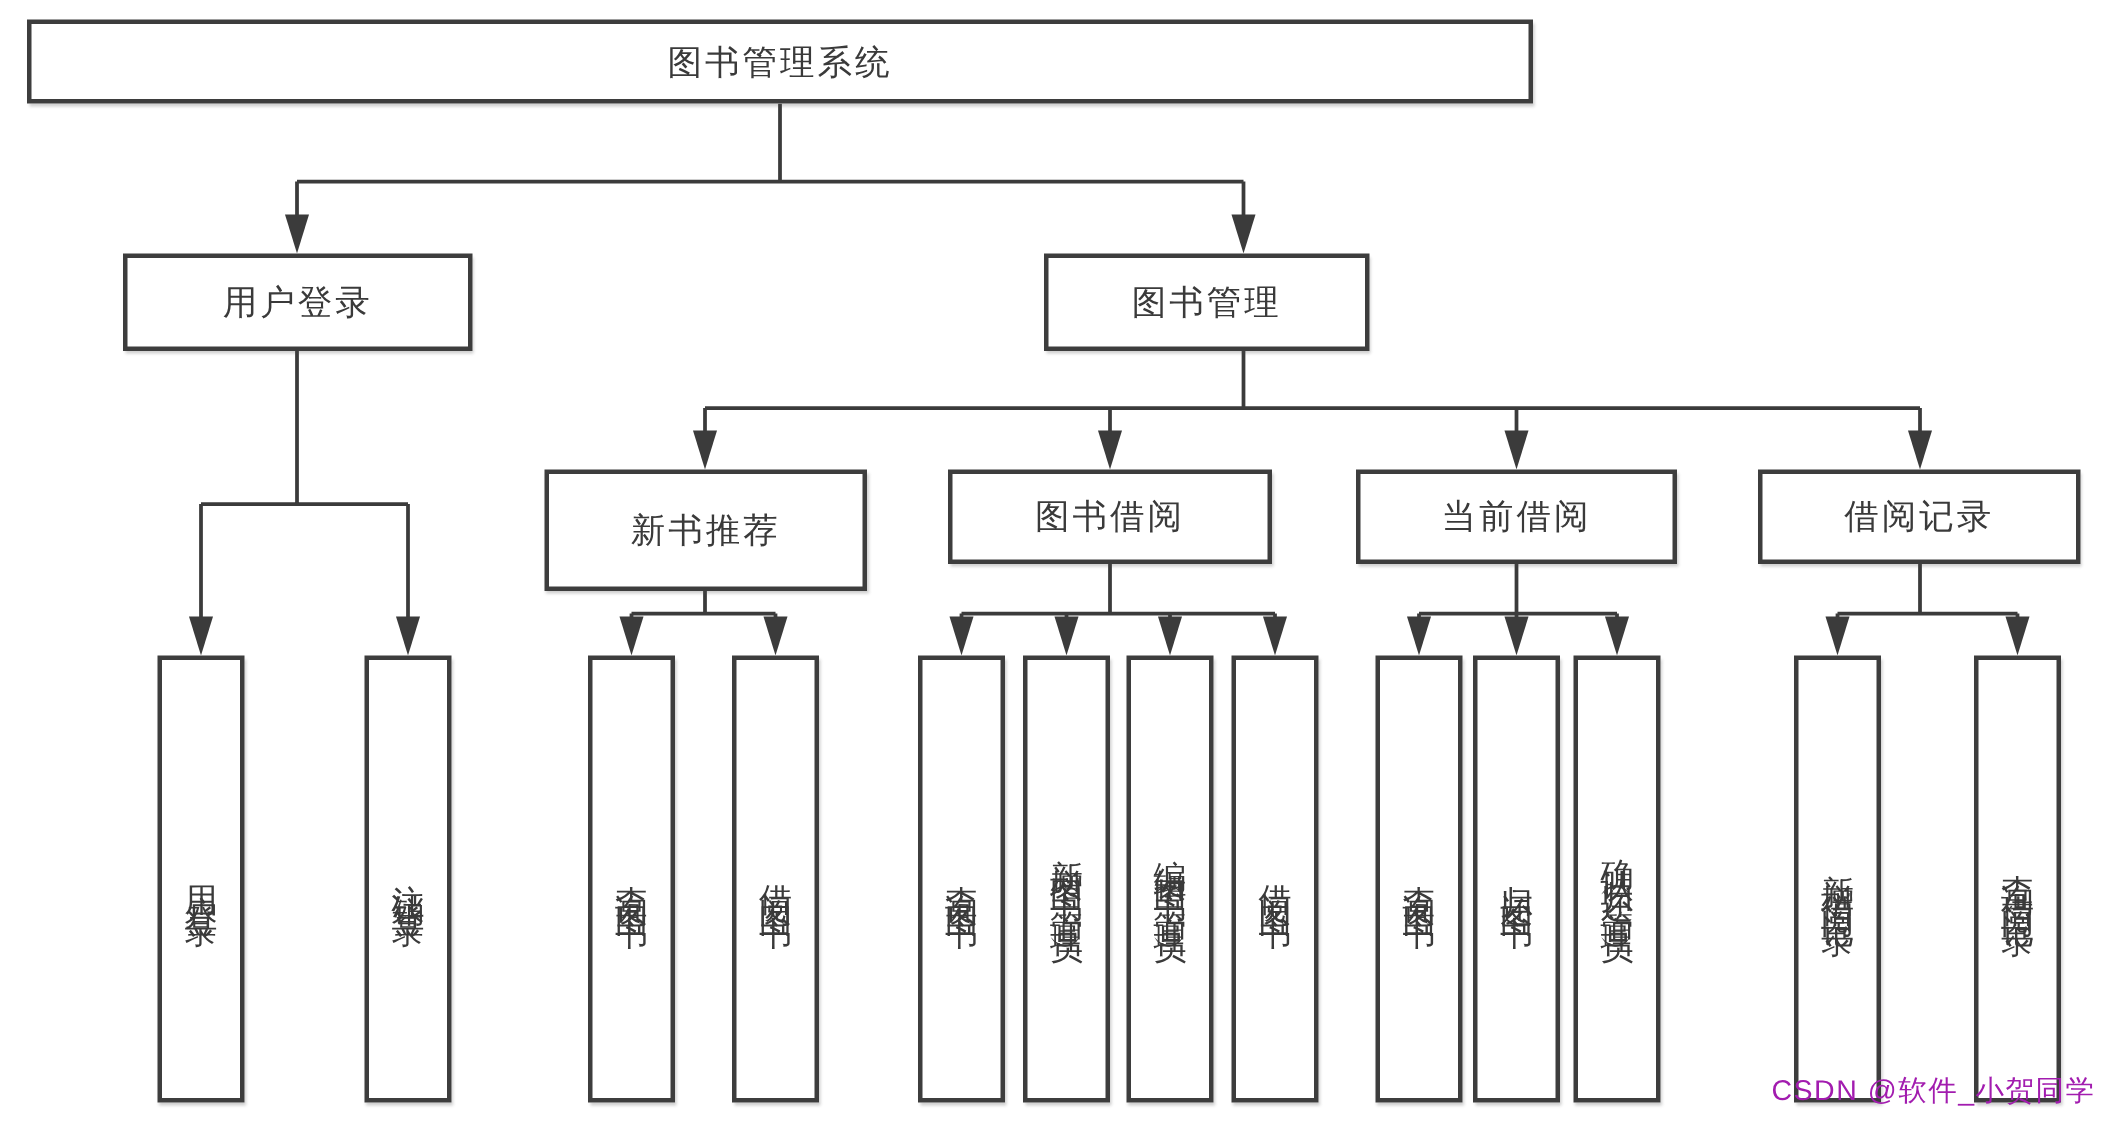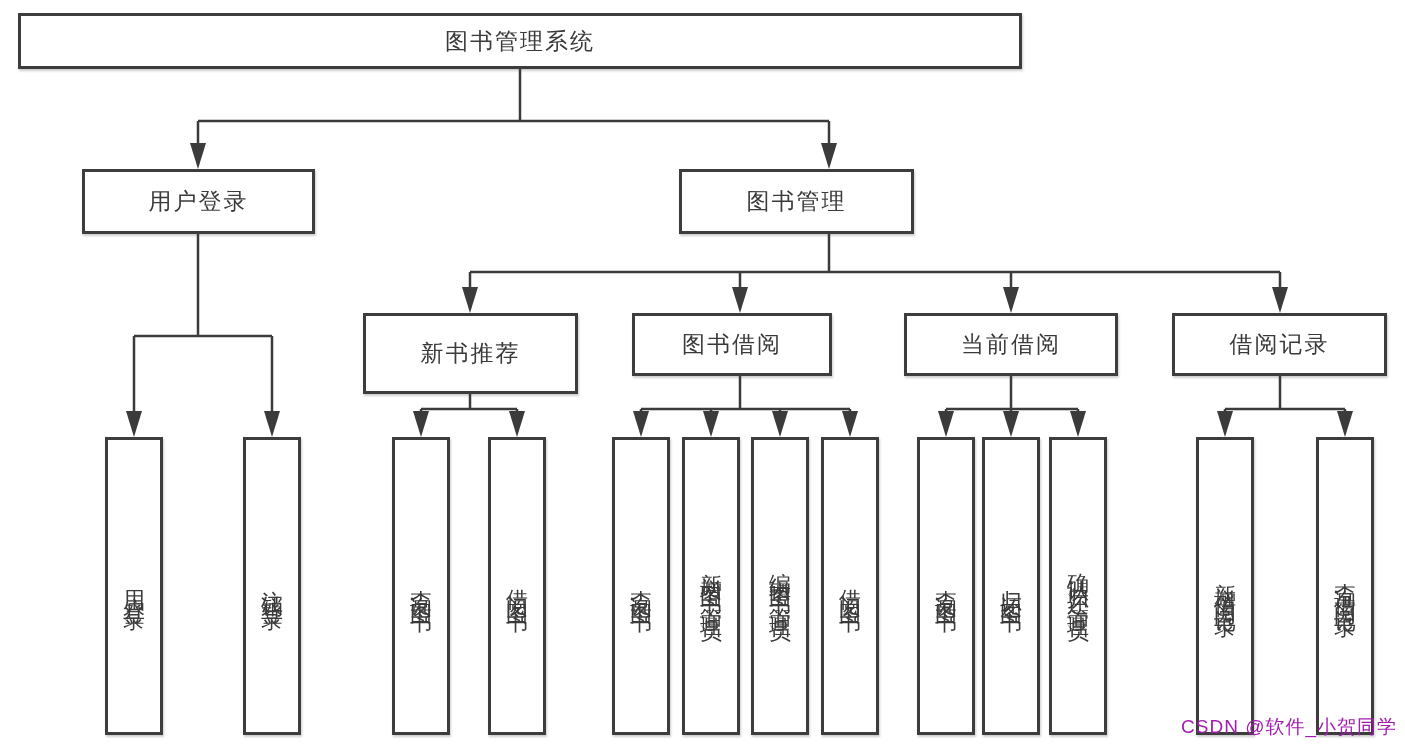--- a/index.html
+++ b/index.html
@@ -86,24 +86,24 @@
       <polygon points="1003,411 1019,411 1011,437"></polygon>
       <polygon points="1070,411 1086,411 1078,437"></polygon>
       <polygon points="1217,411 1233,411 1225,437"></polygon>
       <polygon points="1337,411 1353,411 1345,437"></polygon>
     </g>
   </svg>
 
   <div class="node hnode" style="left:18px; top:13px; width:1004px; height:56px;">图书管理系统</div>
 
   <div class="node hnode" style="left:82px; top:169px; width:233px; height:65px;">用户登录</div>
-  <div class="node hnode" style="left:679px; top:169px; width:235px; height:65px;">图书管理</div>
+  <div class="node hnode" style="left:696px; top:169px; width:217px; height:65px;">图书管理</div>
 
   <div class="node hnode" style="left:363px; top:313px; width:215px; height:81px;">新书推荐</div>
-  <div class="node hnode" style="left:632px; top:313px; width:200px; height:63px;">图书借阅</div>
+  <div class="node hnode" style="left:632px; top:313px; width:216px; height:63px;">图书借阅</div>
   <div class="node hnode" style="left:1172px; top:313px; width:215px; height:63px;">借阅记录</div>
   <div class="node hnode" style="left:904px; top:313px; width:214px; height:63px;">当前借阅</div>
 
   <div class="node vnode" style="left:105px; top:437px; width:58px; height:298px;">用户登录</div>
   <div class="node vnode" style="left:243px; top:437px; width:58px; height:298px;">注销登录</div>
 
   <div class="node vnode" style="left:392px; top:437px; width:58px; height:298px;">查询图书</div>
   <div class="node vnode" style="left:488px; top:437px; width:58px; height:298px;">借阅图书</div>
 
   <div class="node vnode" style="left:612px; top:437px; width:58px; height:298px;">查询图书</div>

